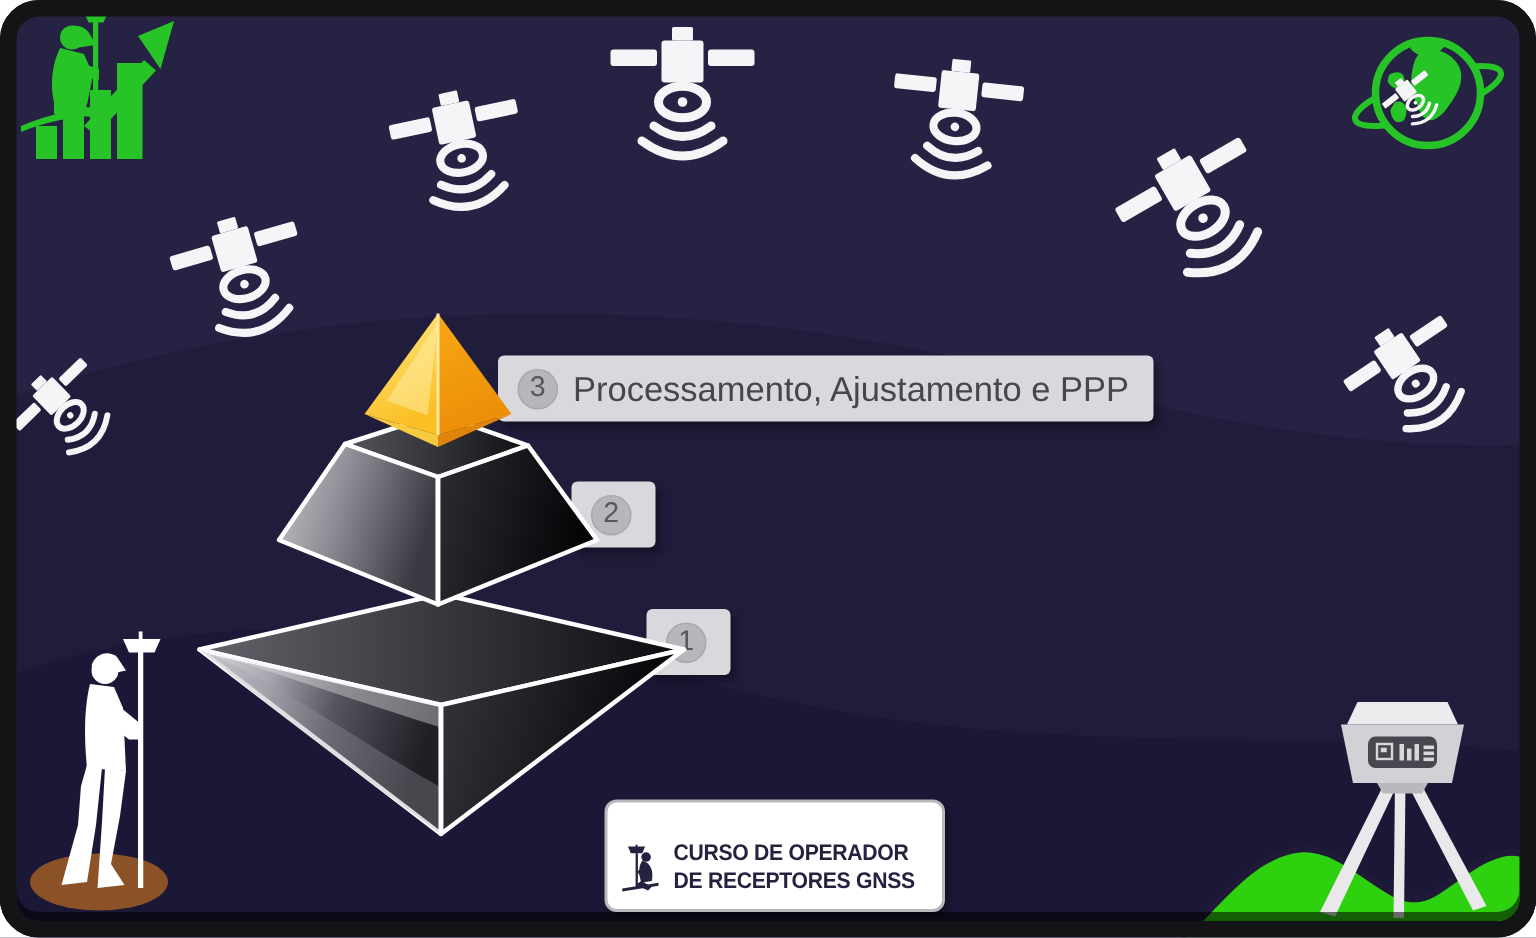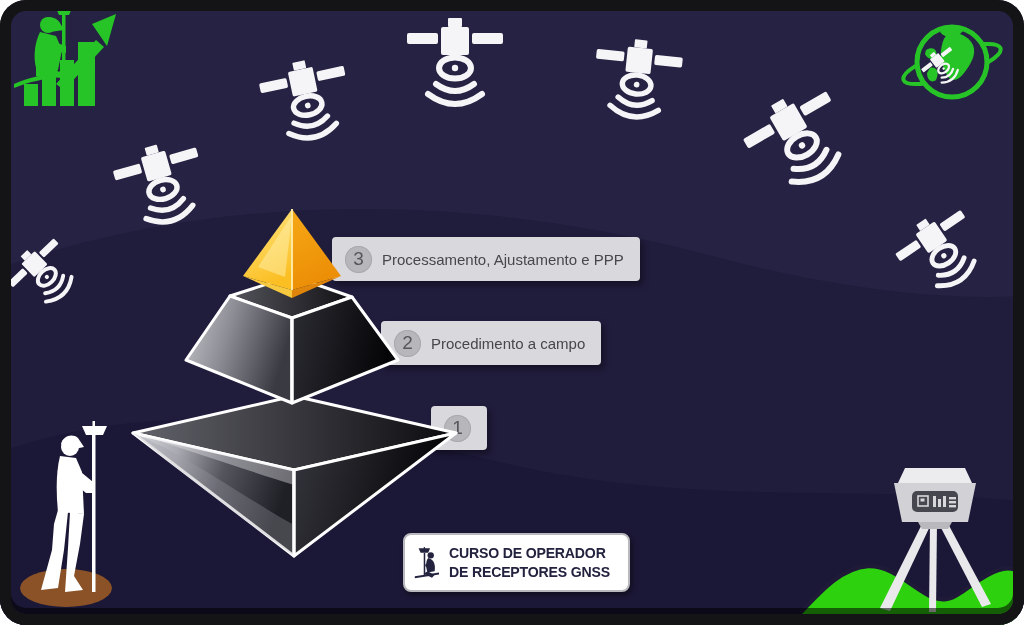--- a/index.html
+++ b/index.html
@@ -6,24 +6,24 @@
   .stage{position:relative;width:1024px;height:625px;overflow:hidden;}
   .screen{position:absolute;inset:0;border-radius:26px;overflow:hidden;background:#262243;}
   .frame-border{position:absolute;inset:0;border:11px solid #141417;border-radius:26px;pointer-events:none;z-index:60;
                 box-shadow:inset 0 -6px 0 rgba(0,0,0,.55);}
   .abs{position:absolute;}
   
   .step{position:absolute;background:#d9d9dd;border-radius:4px;display:flex;align-items:center;gap:10px;
         padding:0 16px 0 13px;height:44px;box-shadow:3px 4px 6px rgba(0,0,0,.38);z-index:3;}
   .step-num{width:27px;height:27px;min-width:27px;border-radius:50%;background:#b6b6bb;color:#56565b;
             font-size:19px;display:flex;align-items:center;justify-content:center;box-shadow:inset 0 0 0 1px #a9a9af;}
-  .step-text{font-size:15px;color:#47474b;white-space:nowrap;}
+  .step-text{font-size:23px;color:#47474b;white-space:nowrap;}
   
   .badge{position:absolute;left:403px;top:533px;width:209px;height:55px;background:#ffffff;border:2px solid #b9b9bd;
-         border-radius:8px;display:flex;align-items:center;padding:0 8px 0 6px;gap:6px;z-index:5;
+         border-radius:8px;display:flex;align-items:center;padding:16px 8px 0 6px;gap:6px;z-index:5;
          box-shadow:2px 3px 5px rgba(0,0,0,.4);}
   .badge-text{display:flex;flex-direction:column;justify-content:center;color:#23233f;font-weight:700;
               font-size:15px;line-height:1.22;letter-spacing:-0.2px;transform:scaleX(.94);transform-origin:left center;white-space:nowrap;}
   .sat{position:absolute;z-index:2;}
   svg{display:block;}
 </style>
 </head>
 <body>
 
 <div class="stage">
@@ -115,21 +115,20 @@
       </g>
       <use href="#sat-icon" transform="translate(16,52) rotate(-38) scale(0.38)"></use>
     </svg>
 
     <div class="step" style="left:332px;top:237px;">
       <div class="step-num">3</div>
       <div class="step-text">Processamento, Ajustamento e PPP</div>
     </div>
     <div class="step" style="left:381px;top:321px;">
       <div class="step-num">2</div>
-      <div class="step-text">Procedimento a campo</div>
     </div>
     <div class="step" style="left:431px;top:406px;">
       <div class="step-num">1</div>
     </div>
 
     <svg class="abs" style="left:120px;top:195px;z-index:4;" width="360" height="370" viewBox="0 0 360 370">
       <defs>
         <linearGradient id="g1L" x1="0%" y1="0%" x2="100%" y2="25%">
           <stop offset="0%" stop-color="#dcdce2"></stop>
             <stop offset="30%" stop-color="#a8a8b0"></stop>

